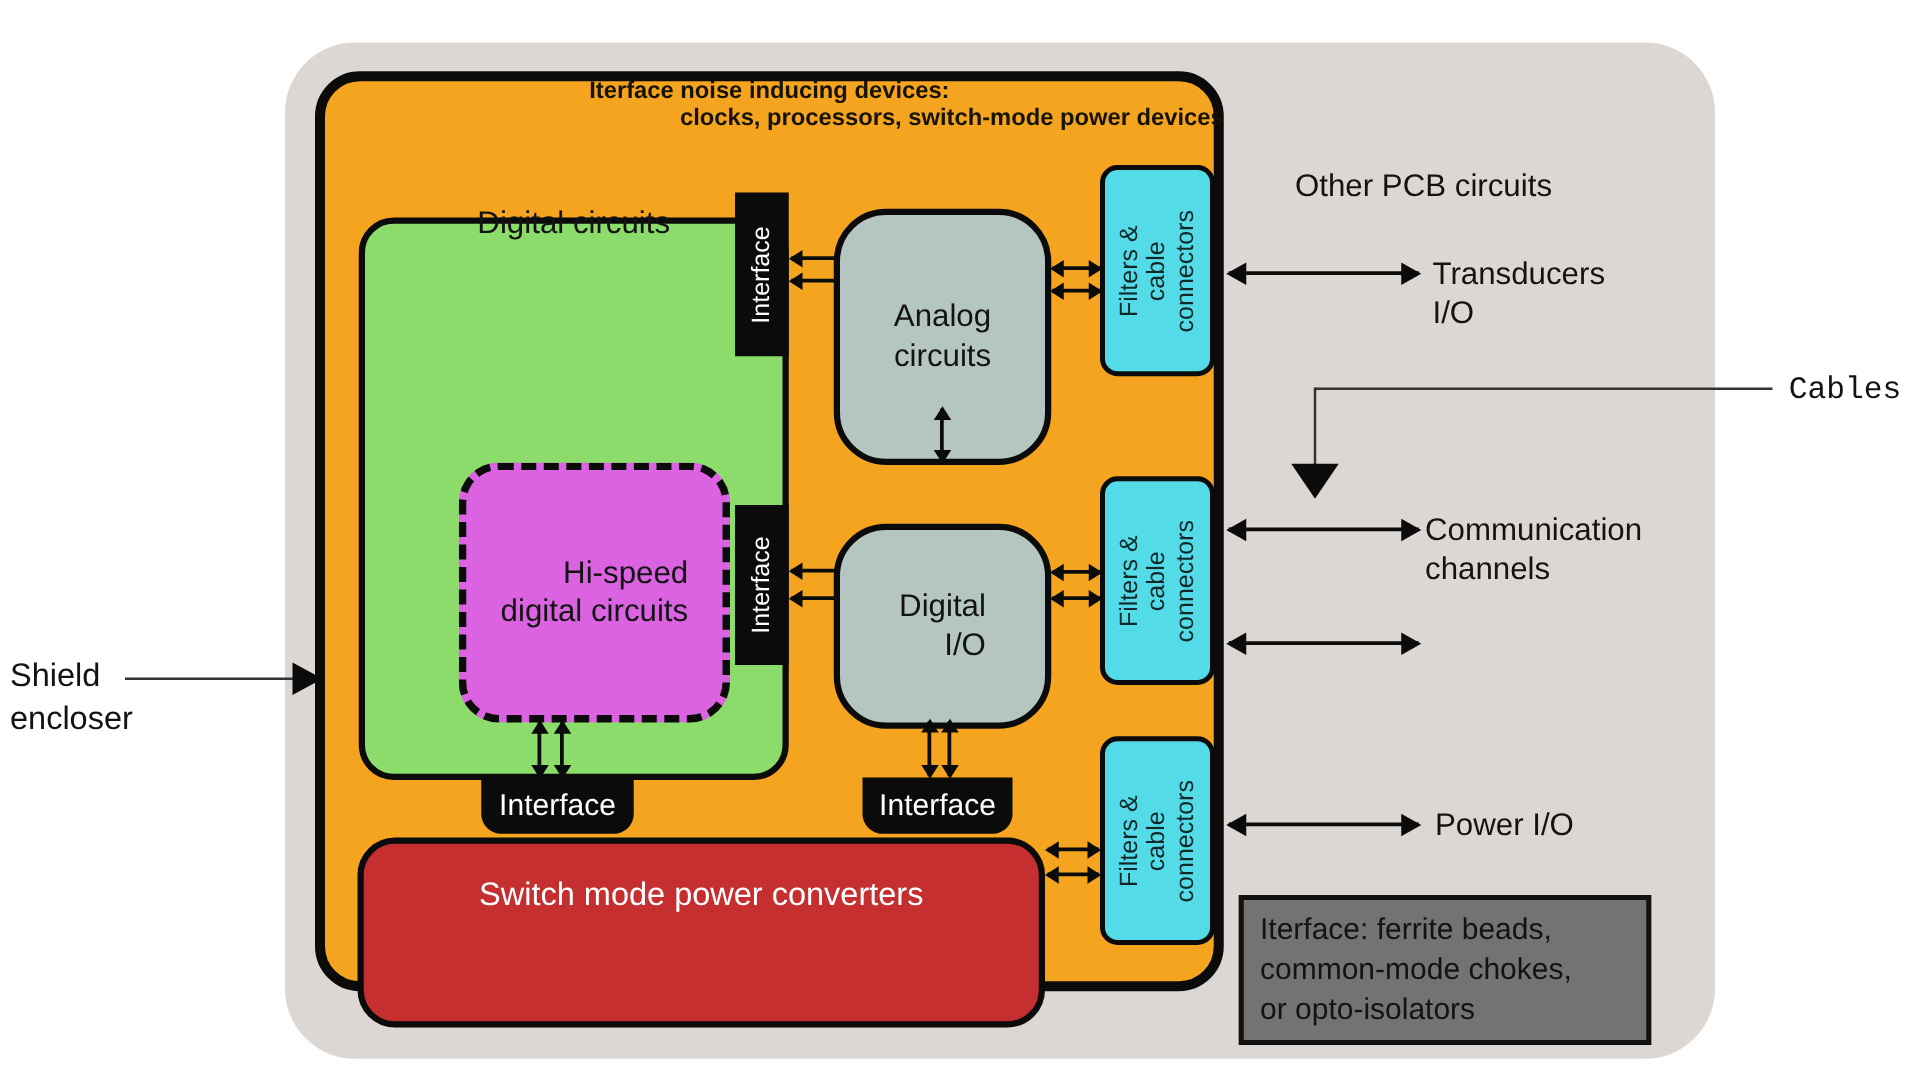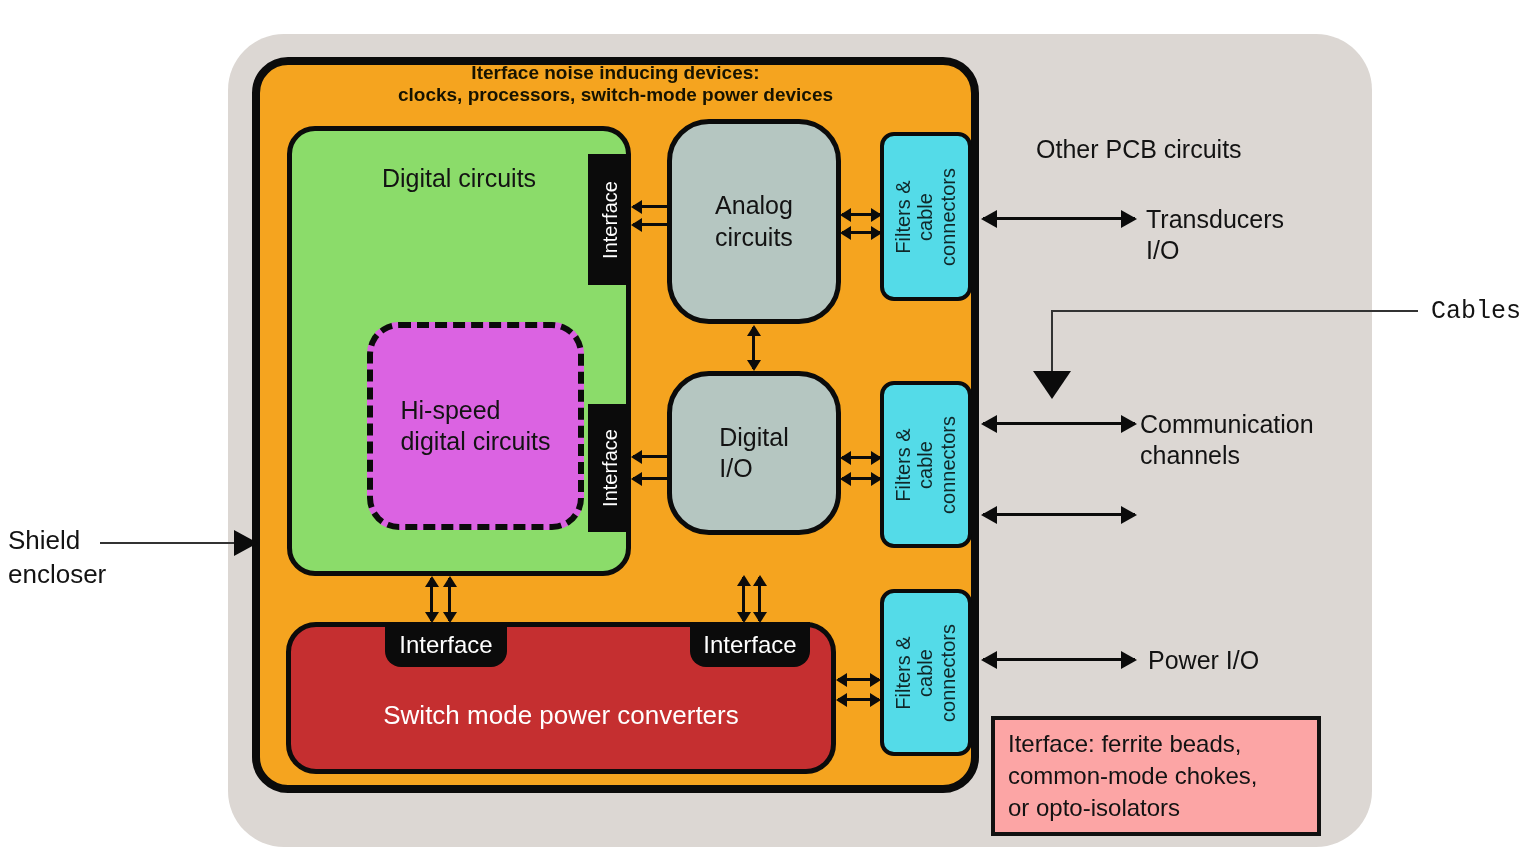--- a/index.html
+++ b/index.html
@@ -3,21 +3,21 @@
 <meta charset="utf-8">
 <style>
   html,body{margin:0;padding:0;background:#fff;}
   #canvas{position:relative;width:1536px;height:864px;background:#fff;overflow:hidden;
           font-family:"Liberation Sans", sans-serif;color:#131313;}
   .abs{position:absolute;}
   .panel{left:228px;top:34px;width:1144px;height:813px;background:var(--panel,#dcd7d3);border-radius:56px;}
   .shield{left:252px;top:57px;width:727px;height:736px;box-sizing:border-box;
           background:var(--shield,#f5a41f);border:8px solid var(--ink,#0b0b0b);border-radius:36px;}
   .caption{left:252px;width:727px;text-align:center;font-size:19px;font-weight:700;color:#161300;}
-  .box{box-sizing:border-box;border:5px solid var(--ink,#0b0b0b);display:flex;align-items:center;justify-content:center;text-align:left;}
+  .box{box-sizing:border-box;border:5px solid var(--ink,#0b0b0b);display:flex;align-items:center;justify-content:center;text-align:right;margin-top:48px;}
   .green{left:287px;top:126px;width:344px;height:450px;background:var(--green,#8bdc6a);border-radius:28px;display:block;}
   .green-lbl{left:287px;top:164px;width:344px;text-align:center;font-size:25px;}
   .magenta{left:367px;top:322px;width:217px;height:208px;background:var(--magenta,#db63e2);
            border:6px dashed var(--ink,#0b0b0b);border-radius:32px;font-size:25px;line-height:1.25;white-space:pre-line;}
   .chip{background:var(--chip,#b5c6c1);border-radius:42px;font-size:25px;line-height:1.25;white-space:pre-line;}
   .analog{left:667px;top:119px;width:174px;height:205px;}
   .digio{left:667px;top:371px;width:174px;height:164px;}
   .ifv{background:var(--ink,#0b0b0b);}
   .ifv span{position:absolute;left:50%;top:50%;transform:translate(-50%,-50%) rotate(-90deg);
             color:#fff;font-size:20px;white-space:nowrap;}
@@ -46,34 +46,34 @@
   .h.br::after{content:"";position:absolute;right:-2px;top:50%;transform:translateY(-50%);
     width:0;height:0;border-top:9px solid transparent;border-bottom:9px solid transparent;border-left:16px solid var(--ink,#0b0b0b);}
   .v.u::before{content:"";position:absolute;top:-2px;left:50%;transform:translateX(-50%);
     width:0;height:0;border-left:7px solid transparent;border-right:7px solid transparent;border-bottom:11px solid var(--ink,#0b0b0b);}
   .v.d::after{content:"";position:absolute;bottom:-2px;left:50%;transform:translateX(-50%);
     width:0;height:0;border-left:7px solid transparent;border-right:7px solid transparent;border-top:11px solid var(--ink,#0b0b0b);}
   .thin{background:#333;}
   .tri-right{width:0;height:0;border-top:13px solid transparent;border-bottom:13px solid transparent;border-left:24px solid var(--ink,#0b0b0b);}
   .tri-down{width:0;height:0;border-left:19px solid transparent;border-right:19px solid transparent;border-top:28px solid var(--ink,#0b0b0b);}
   .lbl{font-size:25px;line-height:1.25;white-space:pre-line;}
-  .note{left:991px;top:716px;width:330px;box-sizing:border-box;background:#fca5a5;border:4px solid #111;
+  .note{left:991px;top:716px;width:330px;box-sizing:border-box;background:#737373;border:4px solid #111;
         padding:8px 13px;font-size:24px;line-height:1.33;white-space:pre-line;}
 </style>
 </head>
 <body>
 
 <div id="canvas">
 
   <div class="abs panel"></div>
   <div class="abs lbl" style="left:1036px;top:90px;margin-top:44px;">Other PCB circuits</div>
 
   <div class="abs shield"></div>
   <div class="abs caption" style="top:62px;">Iterface noise inducing devices:</div>
-  <div class="abs caption" style="top:84px;">clocks, processors, switch-mode power devices</div>
+  <div class="abs caption" style="top:84px;text-align:right;">clocks, processors, switch-mode power devices</div>
 
   <div class="abs box green"></div>
   <div class="abs green-lbl">Digital circuits</div>
   <div class="abs box magenta">Hi-speed
 digital circuits</div>
 
   <div class="abs ifv ifv1">
     <span>Interface</span>
   </div>
   <div class="abs ifv ifv2">

